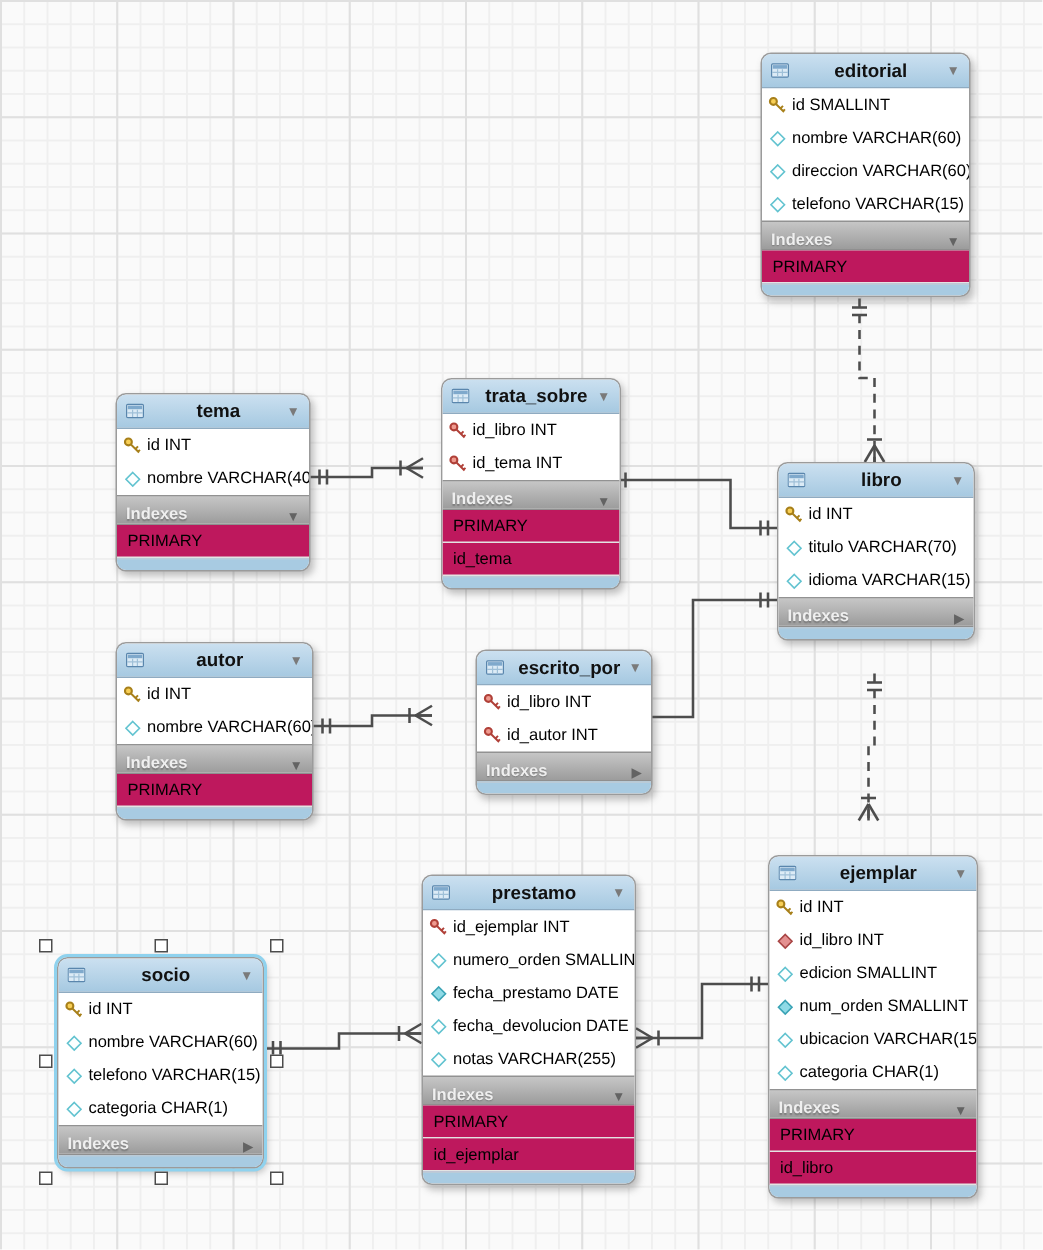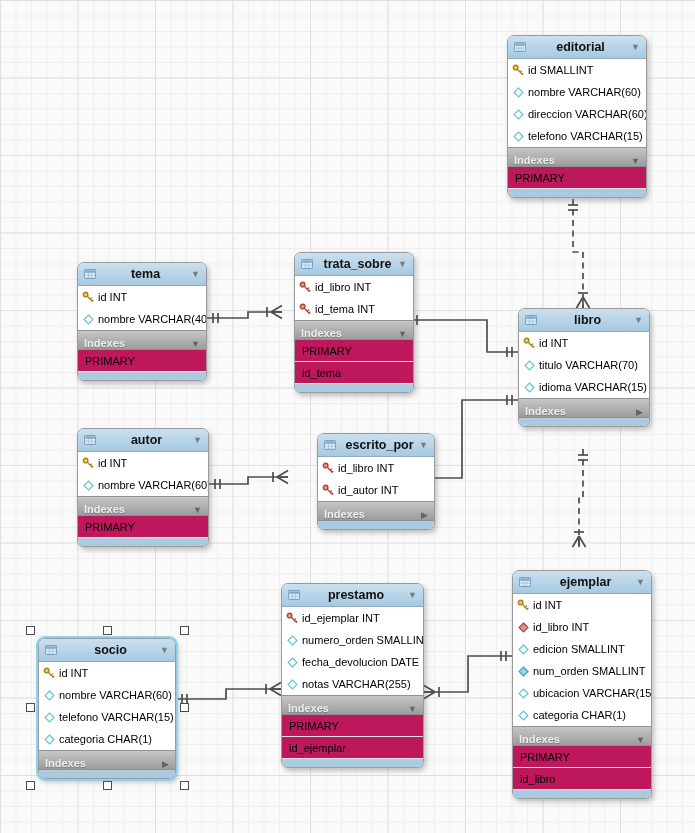--- a/index.html
+++ b/index.html
@@ -421,20 +421,28 @@
           <span class="ic">
             <svg width="11" height="11" viewBox="0 0 11 11">
               <path d="M5.5 1 L10 5.5 L5.5 10 L1 5.5 Z" fill="#fdffff" stroke="#62c3d0" stroke-width="1.1"></path>
             </svg>
           </span>
           <span class="col-text">numero_orden SMALLINT</span>
         </div>
         <div class="col-row">
           <span class="ic">
             <svg width="11" height="11" viewBox="0 0 11 11">
+              <path d="M5.5 1 L10 5.5 L5.5 10 L1 5.5 Z" fill="#8fdae6" stroke="#3aa3b5" stroke-width="1.1"></path>
+            </svg>
+          </span>
+          <span class="col-text">fecha_prestamo DATE</span>
+        </div>
+        <div class="col-row">
+          <span class="ic">
+            <svg width="11" height="11" viewBox="0 0 11 11">
               <path d="M5.5 1 L10 5.5 L5.5 10 L1 5.5 Z" fill="#fdffff" stroke="#62c3d0" stroke-width="1.1"></path>
             </svg>
           </span>
           <span class="col-text">fecha_devolucion DATE</span>
         </div>
         <div class="col-row">
           <span class="ic">
             <svg width="11" height="11" viewBox="0 0 11 11">
               <path d="M5.5 1 L10 5.5 L5.5 10 L1 5.5 Z" fill="#fdffff" stroke="#62c3d0" stroke-width="1.1"></path>
             </svg>

